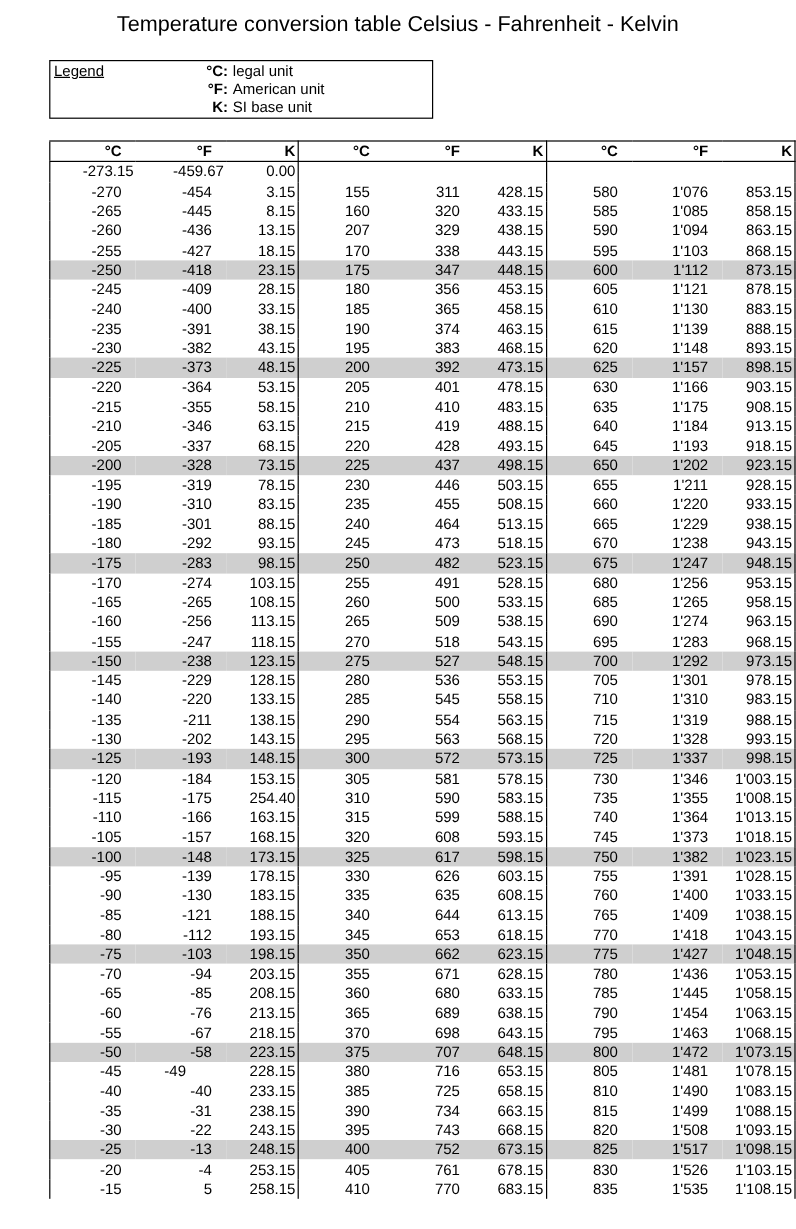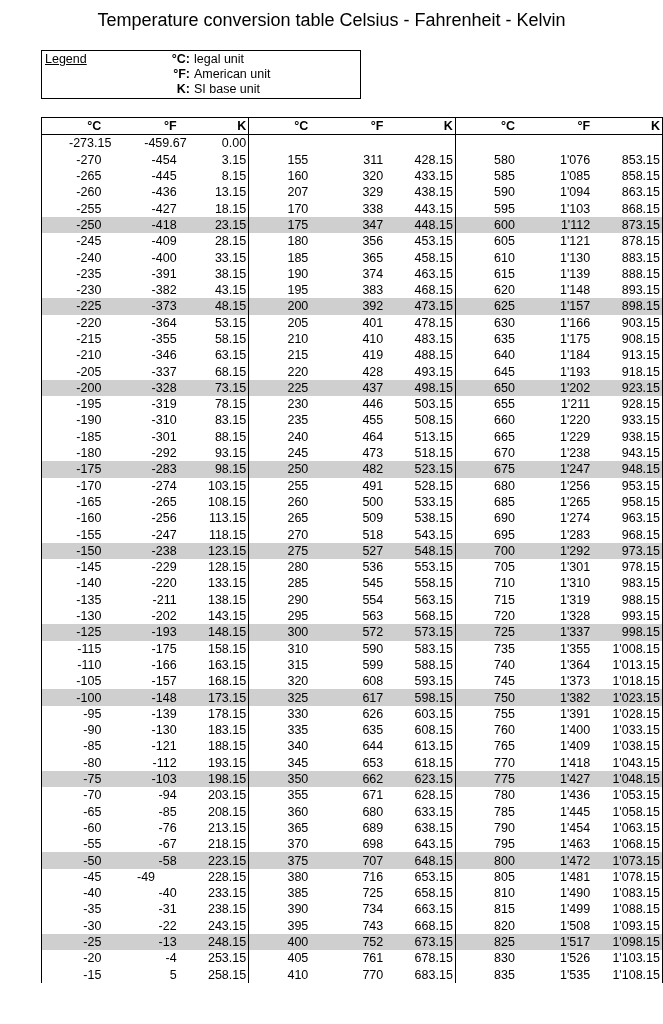--- a/index.html
+++ b/index.html
@@ -387,23 +387,34 @@
         <td class="f" style="padding-right: 12px;">-193</td>
         <td class="k sep">148.15</td>
         <td class="c" style="padding-right: 12px;">300</td>
         <td class="f" style="padding-right: 12px;">572</td>
         <td class="k sep">573.15</td>
         <td class="c" style="padding-right: 12px;">725</td>
         <td class="f" style="padding-right: 12px;">1'337</td>
         <td class="k sep">998.15</td>
       </tr>
       <tr>
+        <td class="c" style="padding-right: 12px;">-120</td>
+        <td class="f" style="padding-right: 12px;">-184</td>
+        <td class="k sep">153.15</td>
+        <td class="c" style="padding-right: 12px;">305</td>
+        <td class="f" style="padding-right: 12px;">581</td>
+        <td class="k sep">578.15</td>
+        <td class="c" style="padding-right: 12px;">730</td>
+        <td class="f" style="padding-right: 12px;">1'346</td>
+        <td class="k sep">1'003.15</td>
+      </tr>
+      <tr>
         <td class="c" style="padding-right: 12px;">-115</td>
         <td class="f" style="padding-right: 12px;">-175</td>
-        <td class="k sep">158.15</td>
+        <td class="k sep">254.40</td>
         <td class="c" style="padding-right: 12px;">310</td>
         <td class="f" style="padding-right: 12px;">590</td>
         <td class="k sep">583.15</td>
         <td class="c" style="padding-right: 12px;">735</td>
         <td class="f" style="padding-right: 12px;">1'355</td>
         <td class="k sep">1'008.15</td>
       </tr>
       <tr>
         <td class="c" style="padding-right: 12px;">-110</td>
         <td class="f" style="padding-right: 12px;">-166</td>

